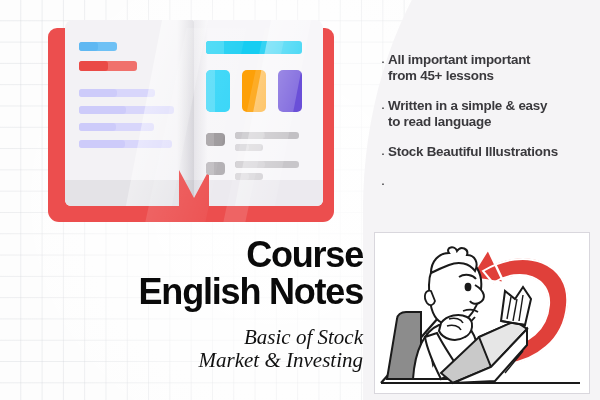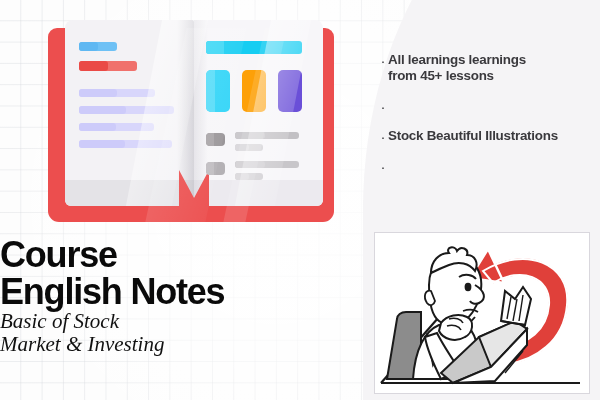--- a/index.html
+++ b/index.html
@@ -98,28 +98,28 @@
     transform:skewX(-11deg);
   }
   .page-gloss2{
     position:absolute;left:205px;top:0;width:40px;height:186px;
     background:linear-gradient(100deg, rgba(255,255,255,.45), rgba(255,255,255,.10));
     transform:skewX(-11deg);
   }
   .bar{position:absolute;border-radius:3px;}
 
   
-  .title-wrap{position:absolute;left:0;top:236px;width:363px;text-align:left;}
+  .title-wrap{position:absolute;left:0;top:236px;width:363px;text-align:right;}
   .title-line{
     font-weight:bold;color:#0a0a0a;letter-spacing:-1.2px;
     font-size:36px;line-height:37px;
     font-family:"Liberation Sans",sans-serif;
   }
   .subtitle{
-    margin-top:0;
+    margin-top:16px;
     font-family:"Liberation Serif",serif;
     font-style:italic;font-size:21px;line-height:23px;color:#111;
   }
 
   
   .bullets{position:absolute;left:378px;top:52px;width:212px;}
   .bullet{
     display:flex;align-items:flex-start;margin-bottom:13px;
   }
   .bullet-dot{
@@ -211,26 +211,30 @@
     <div class="subtitle">
       <div>Basic of Stock</div>
       <div>Market &amp; Investing</div>
     </div>
   </div>
 
   <div class="bullets">
     <div class="bullet">
       <div class="bullet-dot">·</div>
       <div class="bullet-text">
-        <div>All learnings learnings</div>
+        <div>All important important</div>
         <div>from 45+ lessons</div>
       </div>
     </div>
     <div class="bullet">
       <div class="bullet-dot">·</div>
+      <div class="bullet-text">
+        <div>Written in a simple &amp; easy</div>
+        <div>to read language</div>
+      </div>
     </div>
     <div class="bullet">
       <div class="bullet-dot">·</div>
       <div class="bullet-text">
         <div>Stock Beautiful Illustrations</div>
       </div>
     </div>
     <div class="bullet">
       <div class="bullet-dot">·</div>
     </div>

